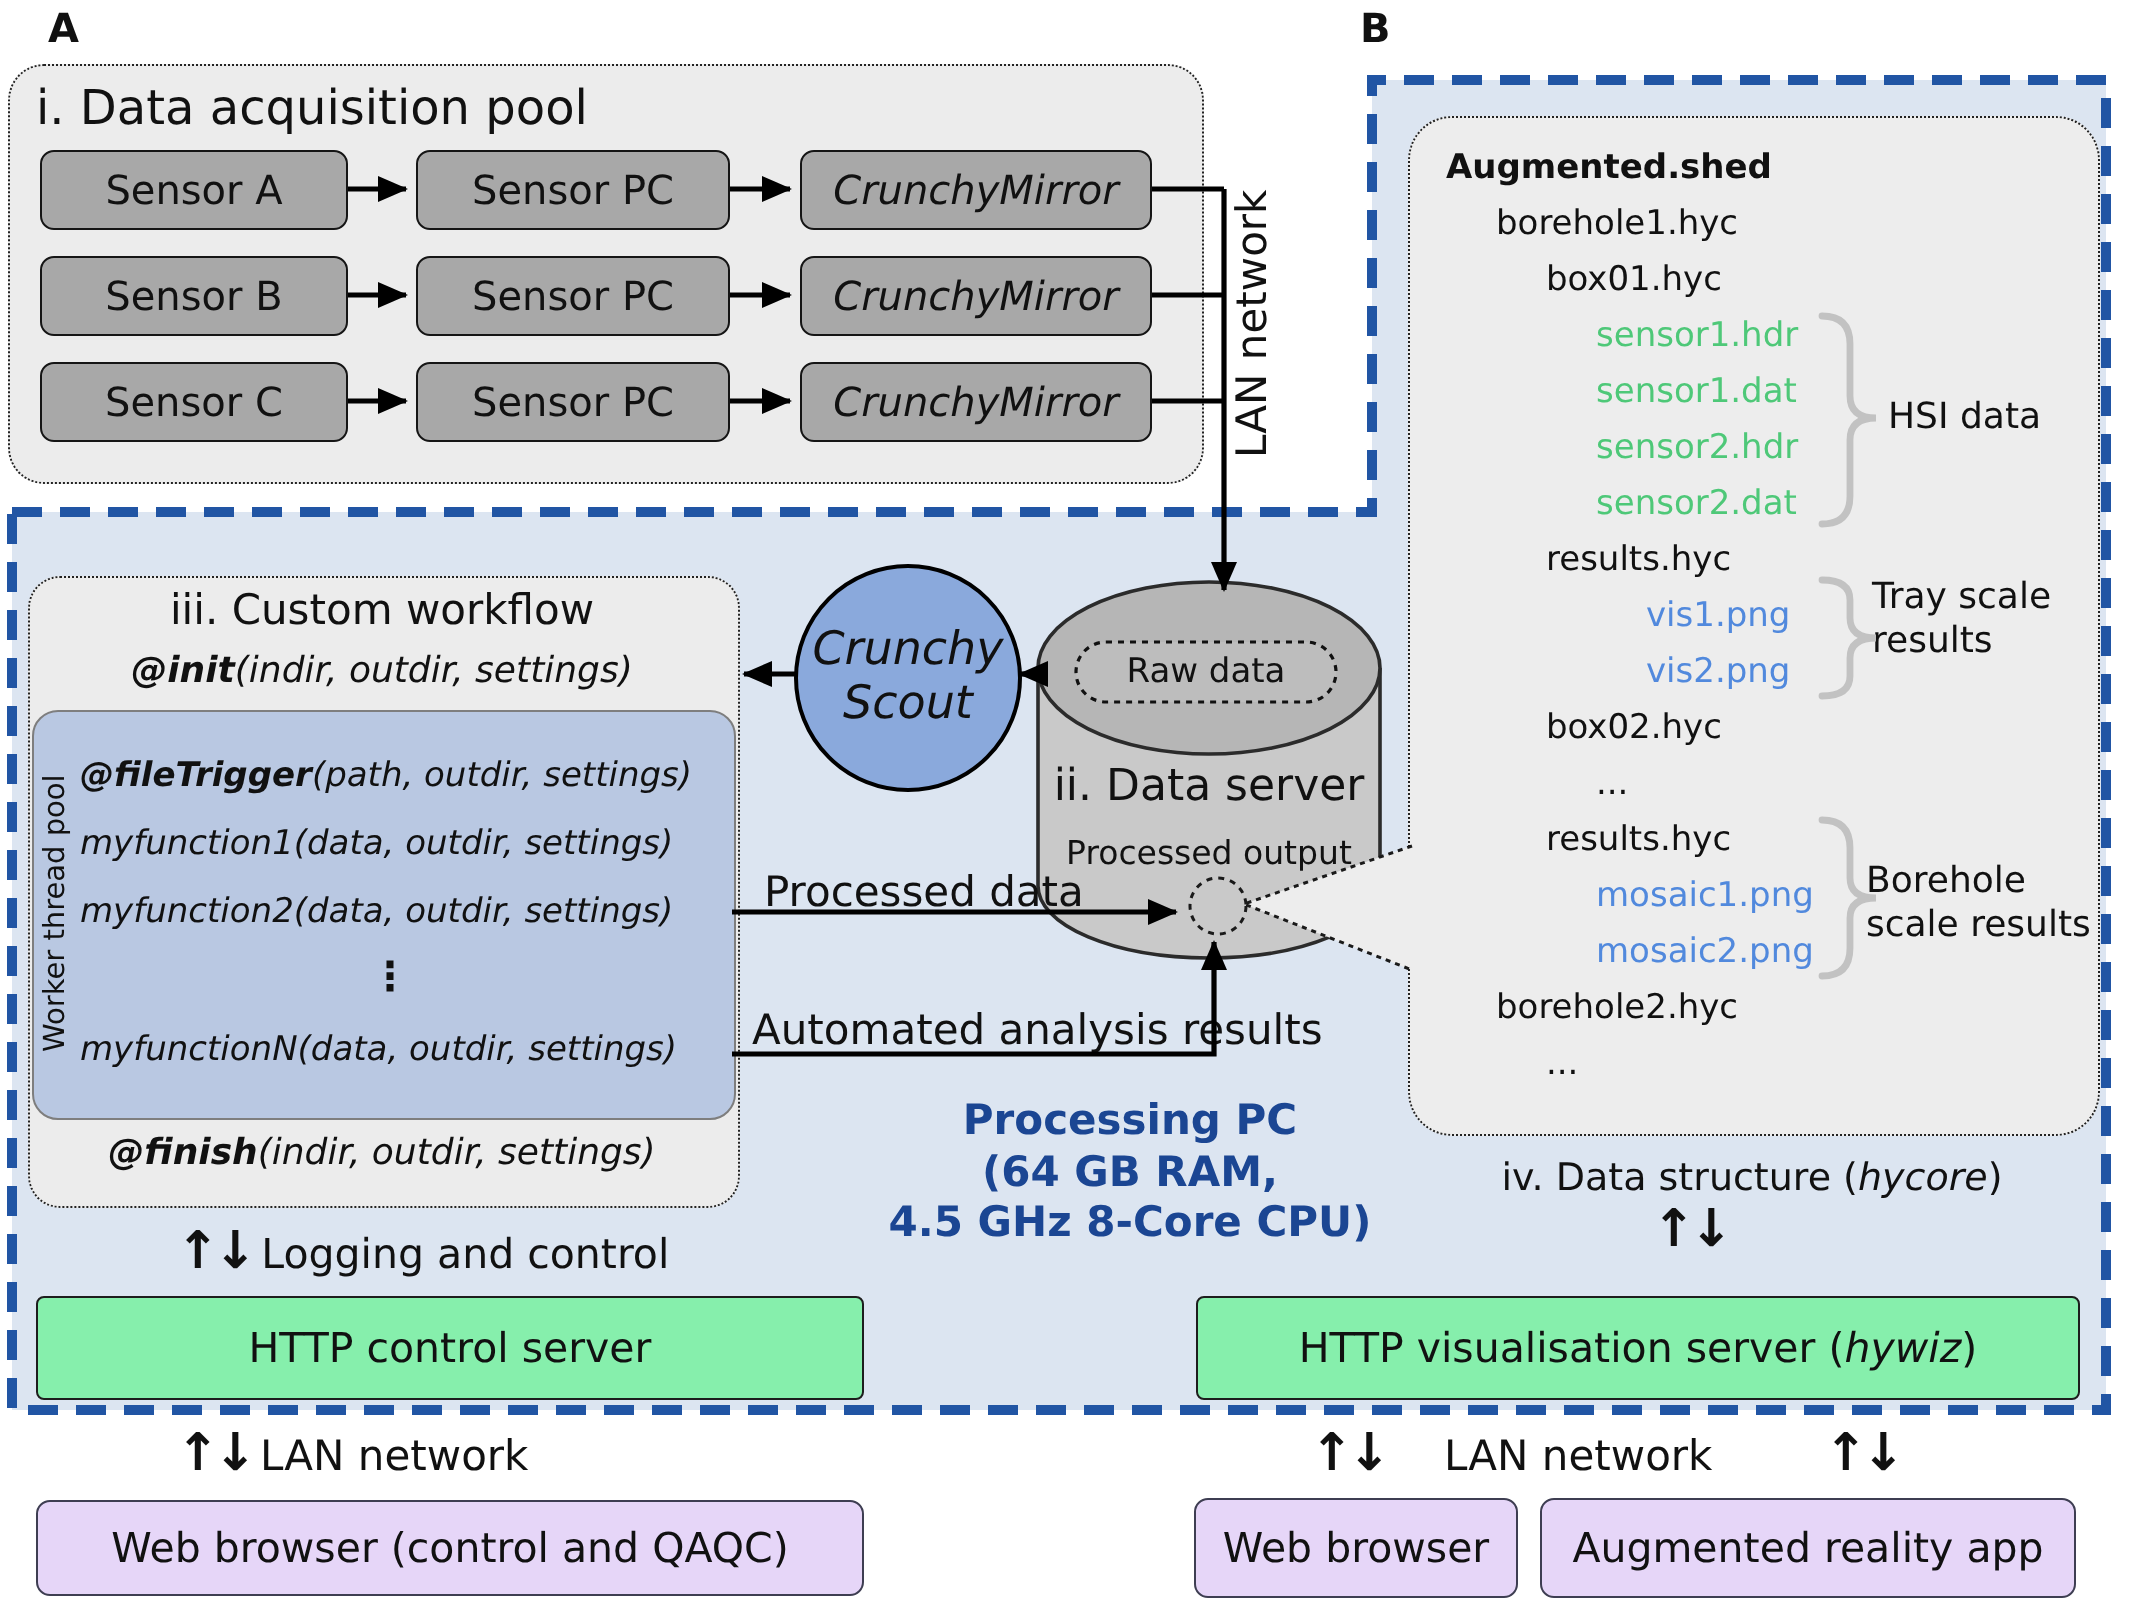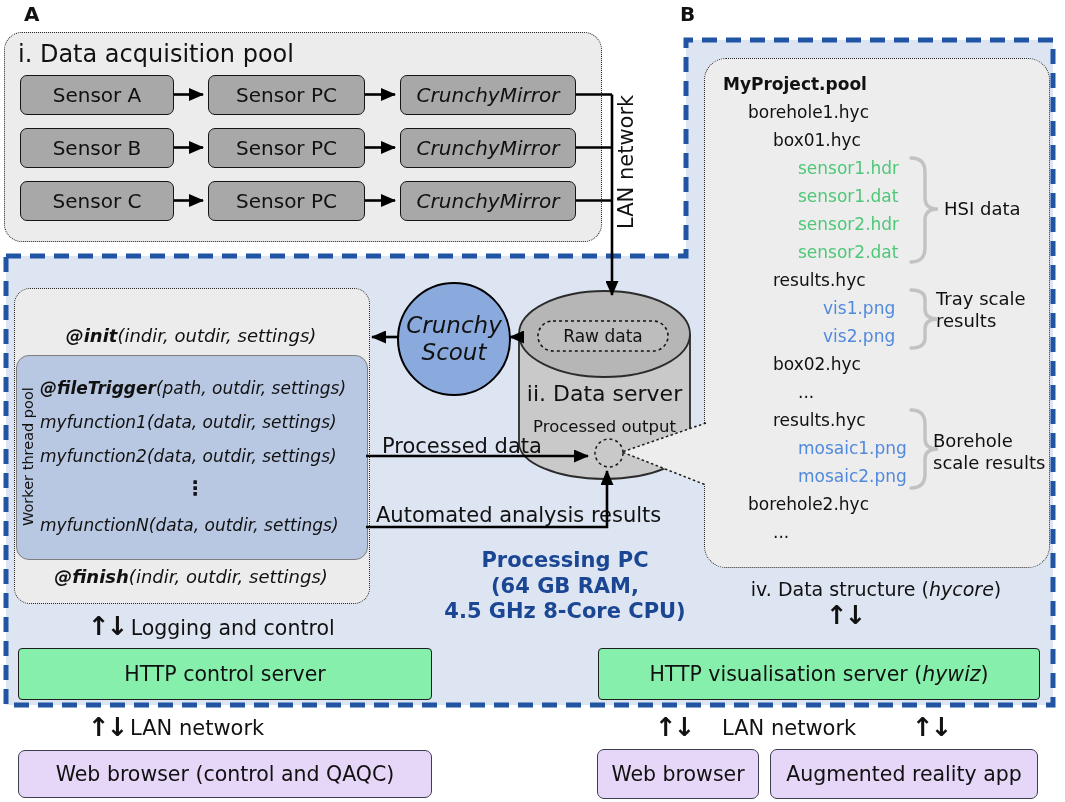--- a/index.html
+++ b/index.html
@@ -81,21 +81,21 @@
       <div class="gray-box mirror" style="left: 400px; top: 128px; width: 174px;">CrunchyMirror</div>
       <div class="gray-box " style="left: 20px; top: 181px; width: 152px;">Sensor C</div>
       <div class="gray-box " style="left: 208px; top: 181px; width: 155px;">Sensor PC</div>
       <div class="gray-box mirror" style="left: 400px; top: 181px; width: 174px;">CrunchyMirror</div>
     </div>
   <div class="abs vtext lan-vert">LAN network</div>
 
   <div class="abs panel-label" style="left:680px;top:2px;">B</div>
   <div class="abs shed"></div>
   <div class="abs file-list">
-      <div class="file-row bold" style="padding-left: 19px;">MyProject.pool</div>
+      <div class="file-row bold" style="padding-left: 19px;">Augmented.shed</div>
       <div class="file-row " style="padding-left: 44px;">borehole1.hyc</div>
       <div class="file-row " style="padding-left: 69px;">box01.hyc</div>
       <div class="file-row green" style="padding-left: 94px;">sensor1.hdr</div>
       <div class="file-row green" style="padding-left: 94px;">sensor1.dat</div>
       <div class="file-row green" style="padding-left: 94px;">sensor2.hdr</div>
       <div class="file-row green" style="padding-left: 94px;">sensor2.dat</div>
       <div class="file-row " style="padding-left: 69px;">results.hyc</div>
       <div class="file-row blue" style="padding-left: 119px;">vis1.png</div>
       <div class="file-row blue" style="padding-left: 119px;">vis2.png</div>
       <div class="file-row " style="padding-left: 69px;">box02.hyc</div>
@@ -108,20 +108,21 @@
     </div>
   <div class="brace-label" style="left:944px;top:198px;">HSI data</div>
   <div class="brace-label" style="left:936px;top:288px;width:104px;">Tray scale results</div>
   <div class="brace-label" style="left:933px;top:430px;width:114px;">Borehole scale results</div>
   <div class="abs ivcap">
     <span>iv. Data structure (</span><span class="it">hycore</span><span>)</span>
   </div>
   <div class="abs updown" style="left:826px;top:600px;">↑↓</div>
 
   <div class="abs wfbox"></div>
+  <div class="abs wf-title">iii. Custom workflow</div>
   <div class="abs wf-init code">
     <b>@init</b><span>(indir, outdir, settings)</span>
   </div>
   <div class="abs pool"></div>
   <div class="abs vtext pool-label">Worker thread pool</div>
   <div class="pool-line code" style="top:378px;">
     <b>@fileTrigger</b><span>(path, outdir, settings)</span>
   </div>
   <div class="pool-line" style="top:412px;">myfunction1(data, outdir, settings)</div>
   <div class="pool-line" style="top:446px;">myfunction2(data, outdir, settings)</div>

